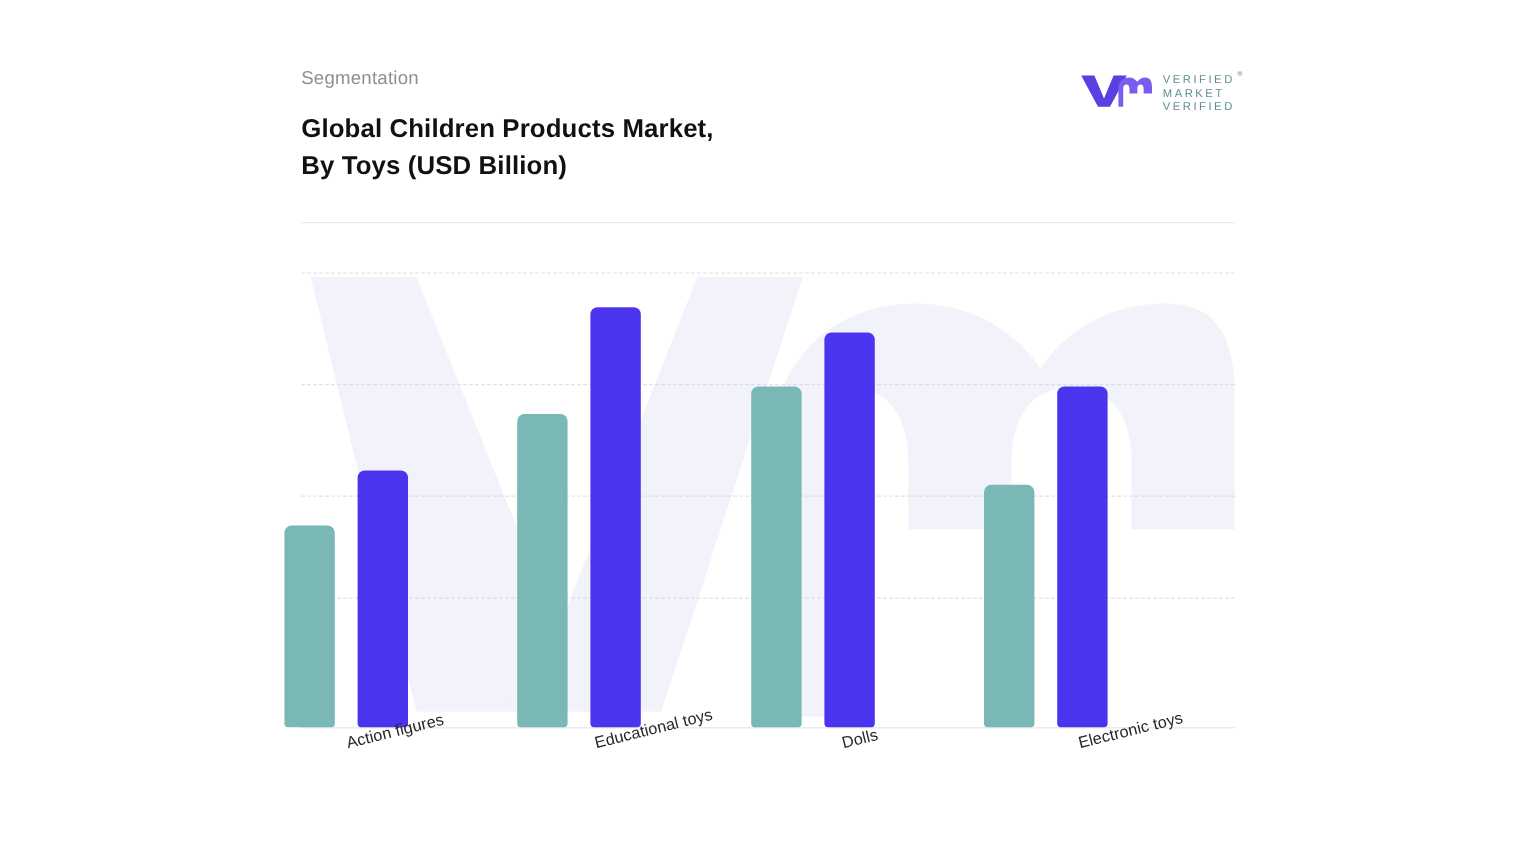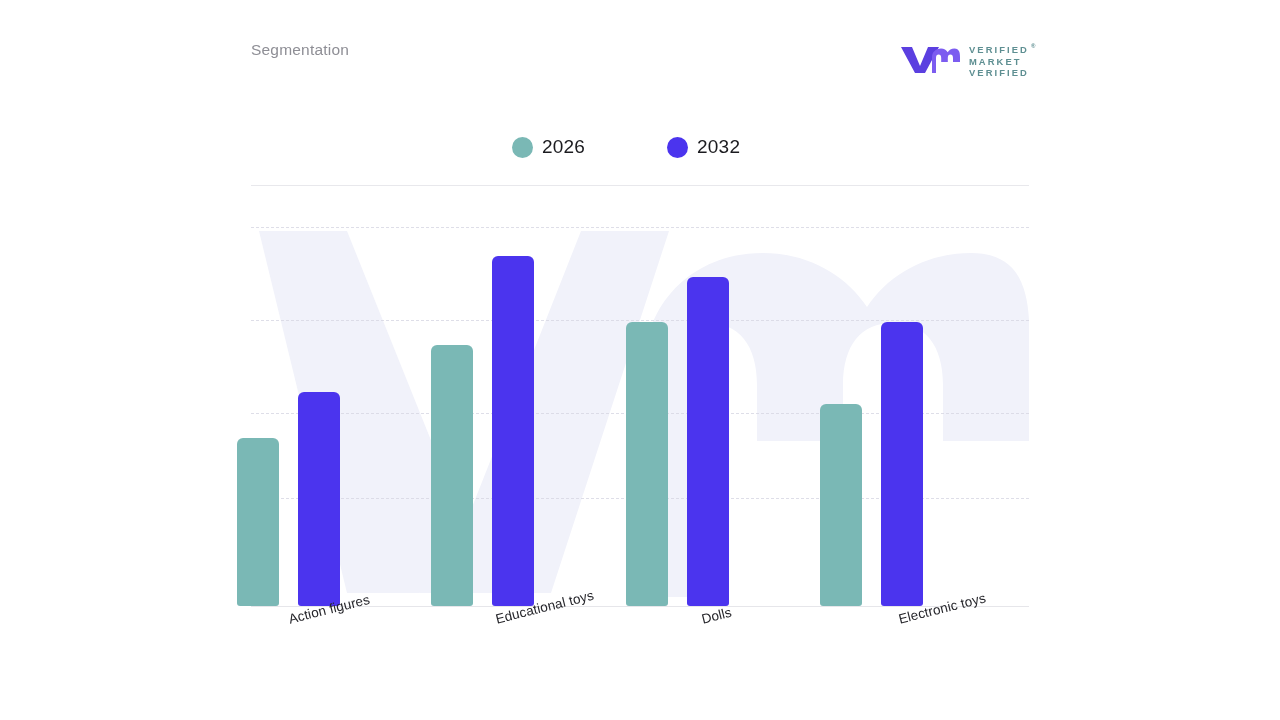--- a/index.html
+++ b/index.html
@@ -19,21 +19,21 @@
 
   .page {
     position: absolute;
     inset: 0;
   }
 
   
   .header {
     position: absolute;
     left: 251px;
-    top: 40px;
+    top: 56px;
     width: 778px;
     height: 135px;
   }
   .kicker {
     font-size: 15.5px;
     color: #8e8e95;
     letter-spacing: .2px;
     line-height: 20px;
     margin: 0;
   }
@@ -56,21 +56,21 @@
     align-items: center;
     gap: 9px;
   }
   .logo-mark { display: block; }
   .logo-text {
     display: flex;
     flex-direction: column;
     justify-content: center;
     line-height: 11.5px;
     font-size: 9.4px;
-    font-weight: bold;
+    font-weight: normal;
     letter-spacing: 2.1px;
     color: #5e8f92;
   }
   .logo-text .r1 { position: relative; }
   .logo-text .reg {
     position: absolute;
     top: -3px;
     margin-left: 2px;
     font-size: 6px;
     letter-spacing: 0;
@@ -180,48 +180,40 @@
     letter-spacing: .1px;
   }
 </style>
 </head>
 <body>
 
 <div class="page">
 
   <div class="header">
     <p class="kicker">Segmentation</p>
+    <h1 class="title">Global Children Products Market,
+By Toys (USD Billion)</h1>
 
     <div class="logo">
       <span class="logo-mark">
         <svg width="62" height="30" viewBox="0 0 62 30" aria-hidden="true">
           <path d="M3 3 L14 3 L22 22 L30 3 L41 3 L27 29 L17 29 Z" fill="#5b3fe0"></path>
           <path d="M34 29 L34 13 C34 8 38 4.5 43 4.5 C46 4.5 48.4 6 49.7 8.2 C51 6 53.4 4.5 56.4 4.5 C61.4 4.5 62 9 62 13 L62 18 L55 18 L55 14 C55 11.6 54 10.5 52.4 10.5 C50.8 10.5 49.8 11.6 49.8 14 L49.8 18 L43.2 18 L43.2 14 C43.2 11.6 42.2 10.5 40.6 10.5 C39 10.5 38 11.6 38 14 L38 29 Z" fill="#7c5cf0"></path>
         </svg>
       </span>
       <span class="logo-text">
         <span class="r1">
           <span>VERIFIED</span><span class="reg">®</span>
         </span>
         <span>MARKET</span>
         <span>VERIFIED</span>
       </span>
     </div>
   </div>
 
-  <div class="legend">
-    <div class="legend-item">
-      <span class="legend-dot" style="background: rgb(122, 184, 181);"></span>
-      <span class="legend-label">2026</span>
-    </div>
-    <div class="legend-item">
-      <span class="legend-dot" style="background: rgb(75, 52, 238);"></span>
-      <span class="legend-label">2032</span>
-    </div>
-  </div>
 
   <div class="divider"></div>
 
   <div class="plot">
     <div class="watermark">
       <svg width="778" height="382" viewBox="0 0 778 382" aria-hidden="true">
         <g fill="#f1f2fa">
           <path d="M8 6 L96 6 L214 300 L258 300 L168 368 L96 368 Z"></path>
           <path d="M168 368 L214 300 L330 6 L418 6 L300 368 Z"></path>
           <path d="M392 372 L392 150 C392 78 444 28 516 28 C560 28 598 48 620 80 C642 48 680 28 724 28 C790 28 778 96 778 150 L778 218 L690 218 L690 160 C690 118 672 96 640 96 C608 96 590 118 590 160 L590 218 L500 218 L500 160 C500 118 482 96 450 96 C418 96 480 118 480 160 L480 372 Z" opacity="0"></path>

